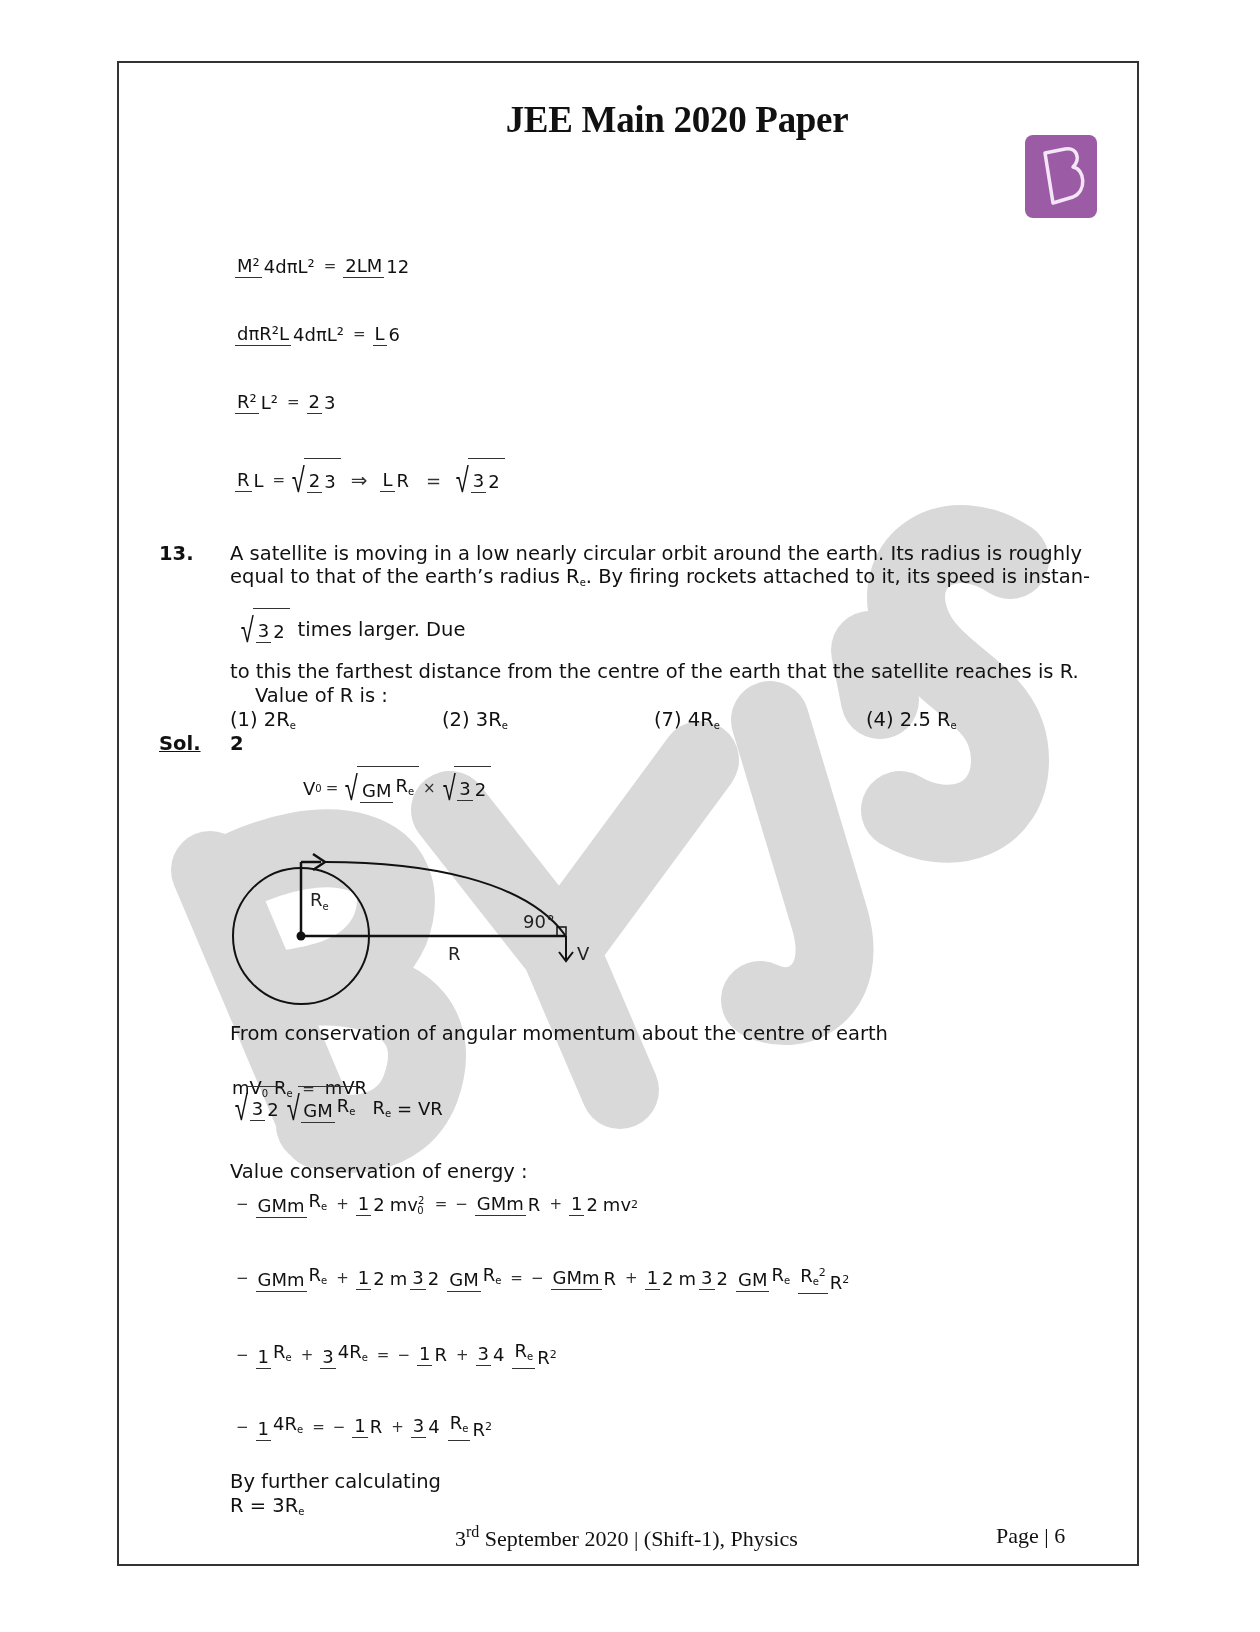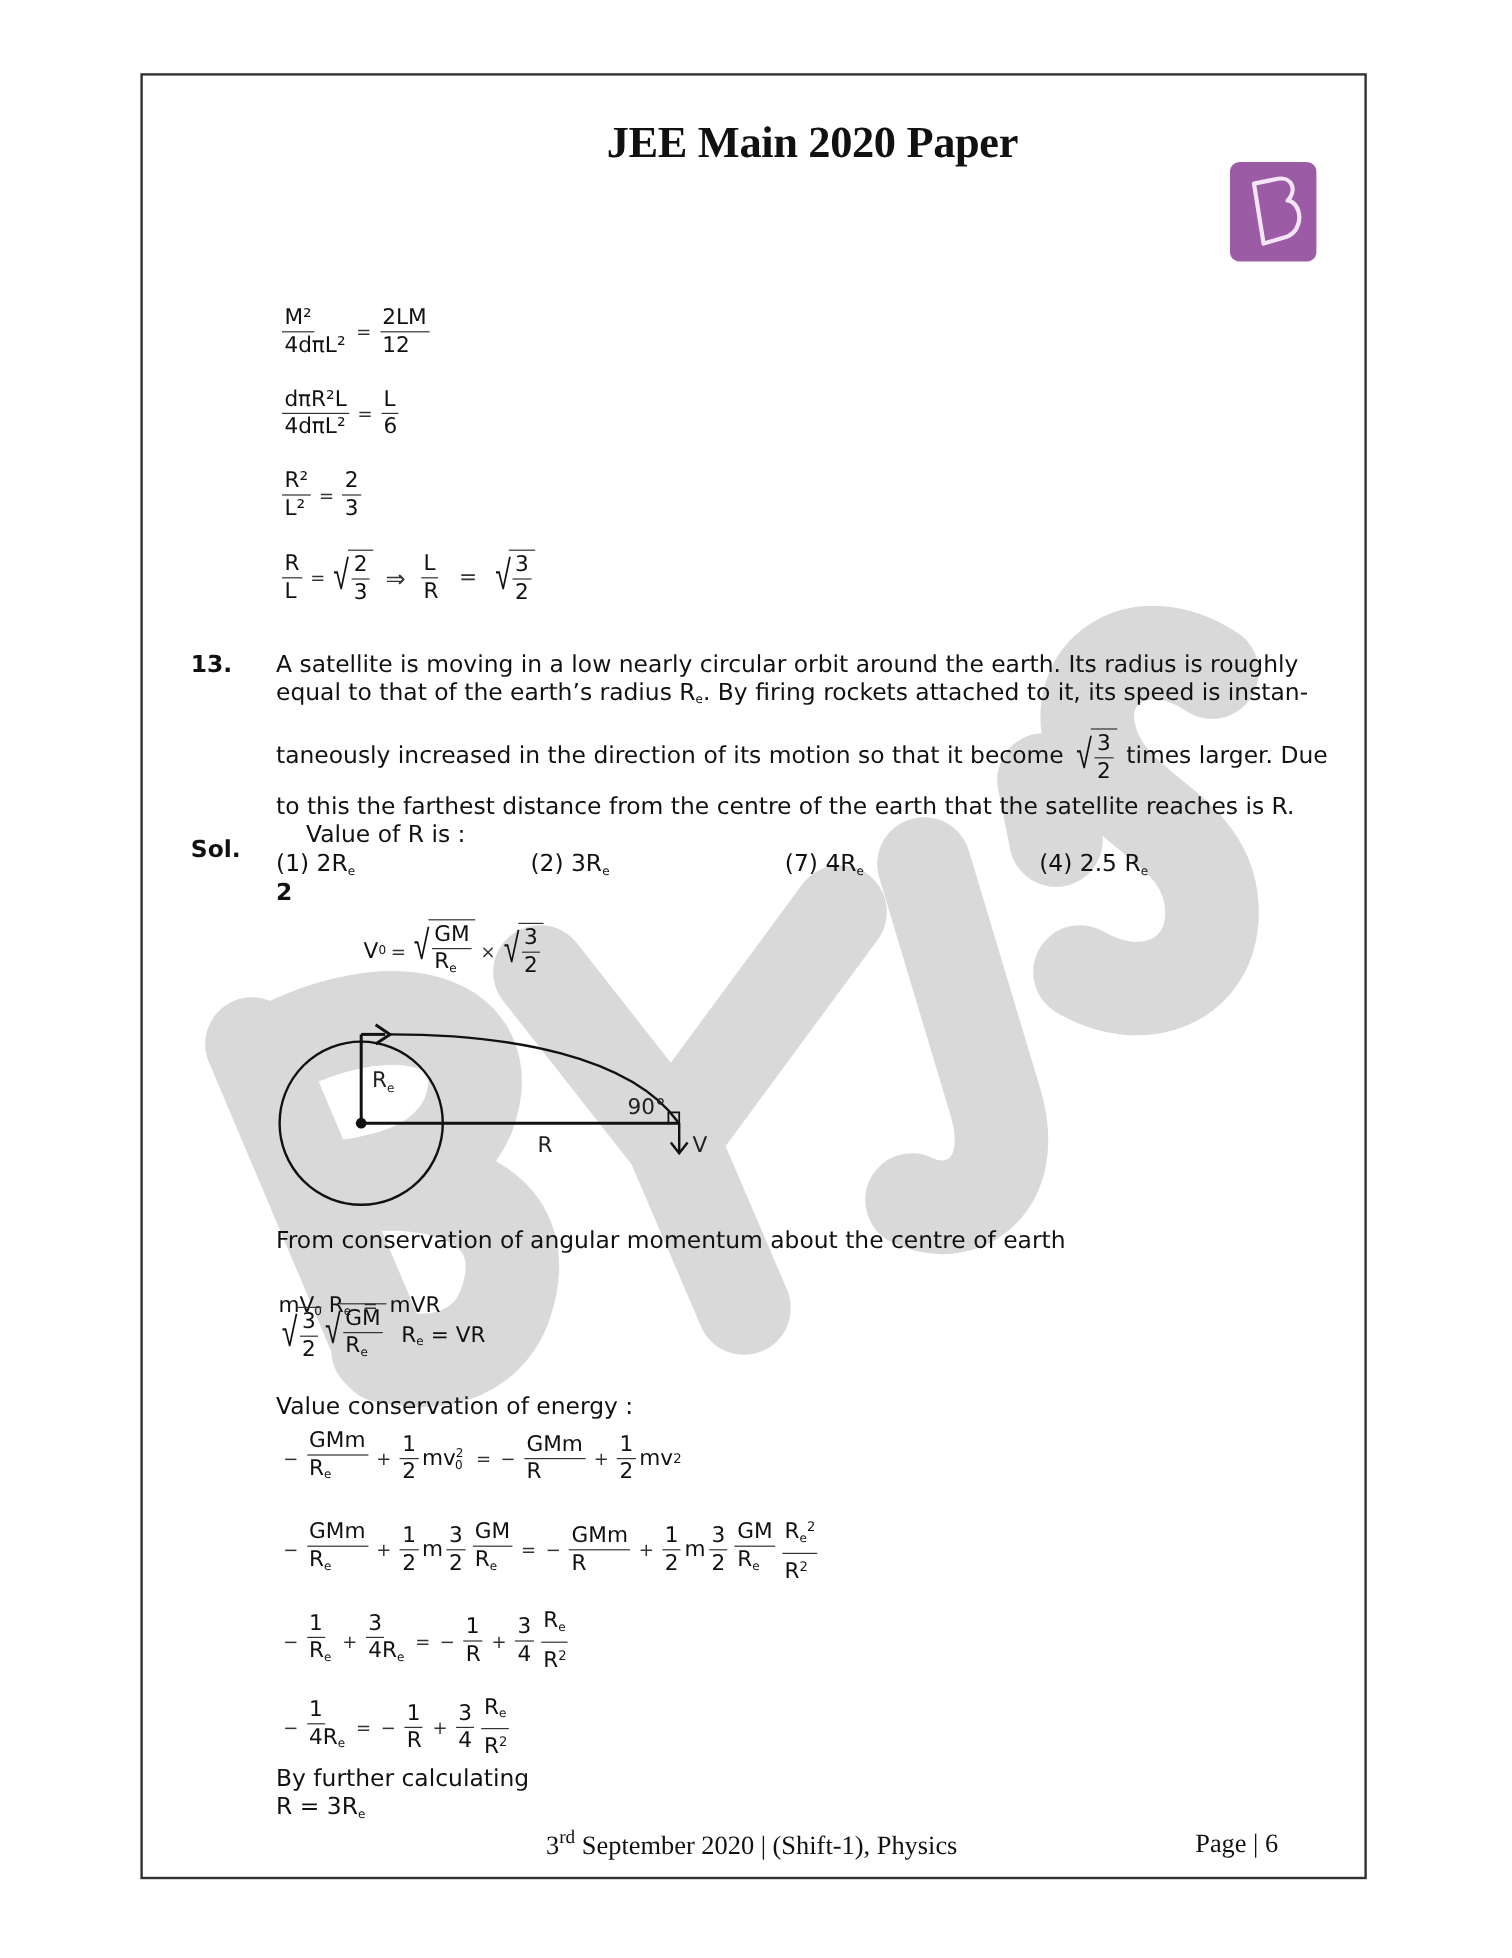--- a/index.html
+++ b/index.html
@@ -4,21 +4,21 @@
 <style>
   html, body { margin:0; padding:0; background:#fff; }
   body { width:1260px; height:1632px; position:relative; overflow:hidden; font-family:"DejaVu Sans", sans-serif; color:#111; }
   .frame { position:absolute; left:117px; top:61px; width:1022px; height:1505px; border:2px solid #333; box-sizing:border-box; }
   .watermark { position:absolute; left:0; top:0; width:1260px; height:1632px; pointer-events:none; }
   .title { position:absolute; left:0; width:1260px; top:98px; text-align:center; font-family:"Liberation Serif", serif; font-weight:bold; font-size:37px; letter-spacing:-0.3px;padding-left:47px; }
   .logo { position:absolute; left:1025px; top:135px; width:72px; height:83px; background:#9b5ba5; border-radius:8px; }
   .abs { position:absolute; }
   .txt { font-size:19.5px; line-height:24px; white-space:nowrap; }
   .math { font-family:"DejaVu Sans", sans-serif; font-size:18px; }
-  .frac { display:inline-flex; flex-direction:column; align-items:flex-start; vertical-align:middle; margin:0 3px; }
+  .frac { display:inline-flex; flex-direction:row; align-items:flex-end; vertical-align:middle; margin:0 3px; }
   .frac > span { display:block; padding:0 2px; line-height:22px; }
   .frac > .num { border-bottom:1.3px solid #333; }
   .op { display:inline-block; vertical-align:middle; margin:0 4px; color:#333; font-size:15px; }
   sub { font-size:10px; vertical-align:-3px; }
   sup { font-size:11px; vertical-align:6px; }
   .sqrt { display:inline-flex; align-items:stretch; vertical-align:middle; }
   .sqrt .rad { font-size:34px; line-height:44px; transform:scaleX(0.7); margin-right:-4px; font-weight:200; }
   .sqrt .body { border-top:1.3px solid #333; display:inline-flex; align-items:center; padding-top:1px; }
   .qnum { font-weight:bold; font-size:19.5px; }
   .footer { position:absolute; top:1523px; font-family:"Liberation Serif", serif; font-size:22px; }
@@ -102,40 +102,39 @@
           <span>2</span>
         </span>
       </span>
     </span>
 </div>
 
 <div class="abs qnum" style="left:159px; top:542px;">13.</div>
 <div class="abs txt" style="left:230px; top:542px;">A satellite is moving in a low nearly circular orbit around the earth. Its radius is roughly</div>
 <div class="abs txt" style="left:230px; top:565px;"><span>equal to that of the earth’s radius R</span><sub>e</sub><span>. By firing rockets attached to it, its speed is instan-</span></div>
 <div class="abs txt" style="left:230px; top:600px; display:flex; align-items:center; height:60px;">
-  <span>taneously increased in the direction of its motion so that it become</span>
   <span class="sqrt math" style="margin:0 8px;">
       <span class="rad">√</span>
       <span class="body">
         <span class="frac">
           <span class="num">3</span>
           <span>2</span>
         </span>
       </span>
     </span>
   <span>times larger. Due</span>
 </div>
 <div class="abs txt" style="left:230px; top:660px;">to this the farthest distance from the centre of the earth that the satellite reaches is R.</div>
 <div class="abs txt" style="left:230px; top:684px;margin-left:25px;">Value of R is :</div>
 <div class="abs txt" style="left:230px; top:708px;"><span>(1) 2R</span><sub>e</sub></div>
 <div class="abs txt" style="left:442px; top:708px;"><span>(2) 3R</span><sub>e</sub></div>
 <div class="abs txt" style="left:654px; top:708px;"><span>(7) 4R</span><sub>e</sub></div>
 <div class="abs txt" style="left:866px; top:708px;"><span>(4) 2.5 R</span><sub>e</sub></div>
 
-<div class="abs qnum" style="left:159px; top:696px;">Sol.</div>
+<div class="abs qnum" style="left:159px; top:732px;text-decoration:underline;">Sol.</div>
 <div class="abs qnum" style="left:230px; top:732px;">2</div>
 
 <div class="abs math" style="left:303px; top:766px; display:flex; align-items:center;">
   <span>V</span>
     <sub>0</sub>
   <span class="op">=</span>
   <span class="sqrt">
       <span class="rad">√</span>
       <span class="body">
         <span class="frac">

